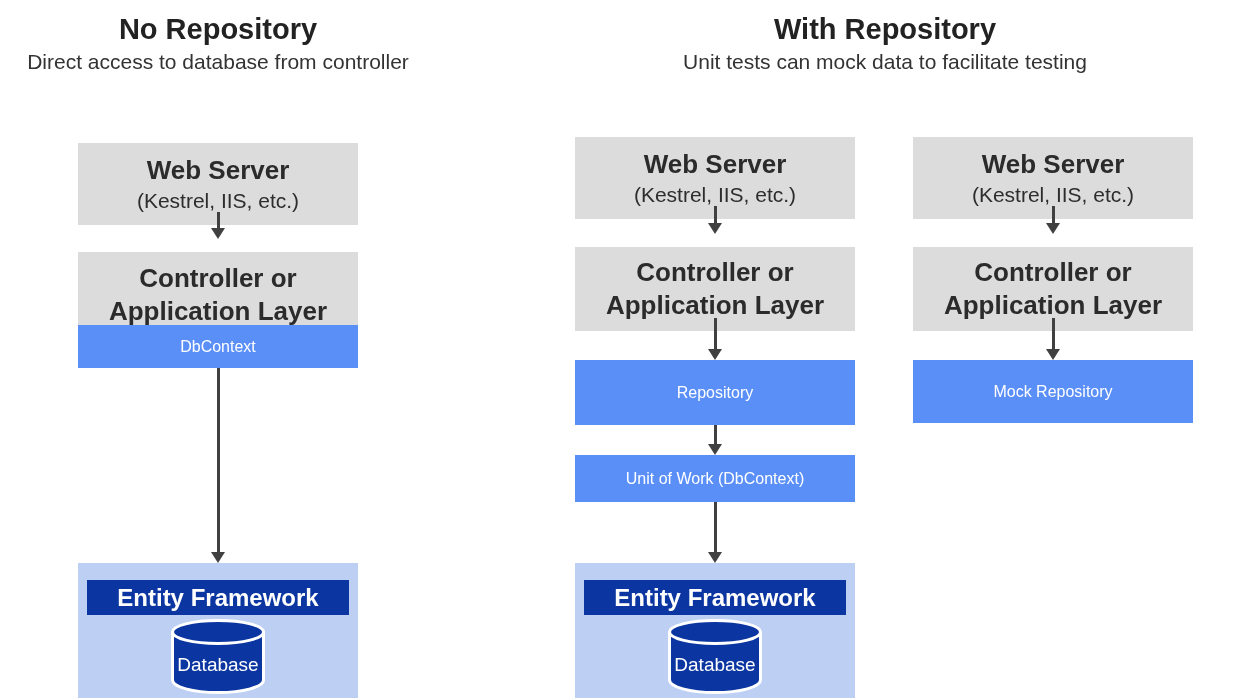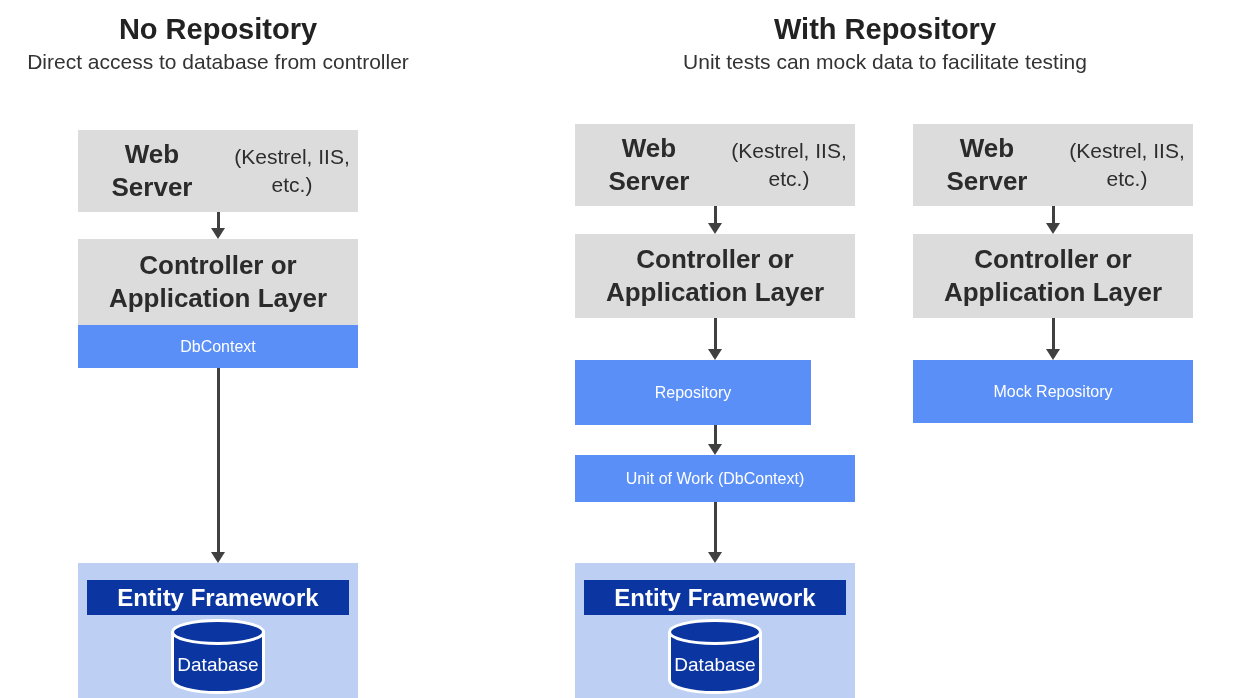--- a/index.html
+++ b/index.html
@@ -17,22 +17,23 @@
   body{font-family:"Liberation Sans","DejaVu Sans",sans-serif;}
   .canvas{
     position:relative;width:1234px;height:698px;background:#ffffff;
     overflow:hidden;margin:0 auto;
   }
   .hdr{position:absolute;text-align:center;}
   .hdr-title{font-size:29px;font-weight:bold;color:var(--text-dark);line-height:38px;}
   .hdr-sub{font-size:21px;color:var(--text-sub);line-height:28px;}
   .gbox{
     position:absolute;background:var(--box-gray);
-    display:flex;flex-direction:row;align-items:center;justify-content:center;
+    display:flex;flex-direction:column;align-items:center;justify-content:center;
     text-align:center;
+    margin-top:13px;
   }
   .gbox .t1{font-size:26px;font-weight:bold;color:#2b2b2b;line-height:33px;padding:0 16px;}
   .gbox .t2{font-size:21px;color:#2d2d2d;line-height:28px;}
   .bluebar{
     position:absolute;background:var(--box-blue);color:var(--text-white);
     display:flex;align-items:center;justify-content:center;
     font-size:16px;text-align:center;
   }
   .arrow{position:absolute;width:14px;}
   .arrow::before{
@@ -94,21 +95,21 @@
 
   <div class="gbox" style="left:575px;top:124px;width:280px;height:82px;">
     <div class="t1">Web Server</div>
     <div class="t2">(Kestrel, IIS, etc.)</div>
   </div>
   <div class="arrow" style="left:708px;top:206px;height:28px;"></div>
   <div class="gbox" style="left:575px;top:234px;width:280px;height:84px;">
     <div class="t1">Controller or Application Layer</div>
   </div>
   <div class="arrow" style="left:708px;top:318px;height:42px;"></div>
-  <div class="bluebar" style="left:575px;top:360px;width:236px;height:65px;">Repository</div>
+  <div class="bluebar" style="left:575px;top:360px;width:280px;height:65px;">Repository</div>
   <div class="arrow" style="left:708px;top:425px;height:30px;"></div>
   <div class="bluebar" style="left:575px;top:455px;width:280px;height:47px;">Unit of Work (DbContext)</div>
   <div class="arrow" style="left:708px;top:502px;height:61px;"></div>
   <div class="efc" style="left:575px;top:563px;width:280px;height:135px;"></div>
   <div class="efbar" style="left:584px;top:580px;width:262px;height:35px;">Entity Framework</div>
   <div class="cyl" style="left:666px;top:618px;">
     <svg width="98" height="80" viewBox="0 0 98 80">
       <path class="body" d="M3.5 14 L3.5 62 A45.5 12.5 0 0 0 94.5 62 L94.5 14"></path>
       <ellipse class="lid" cx="49" cy="14" rx="45.5" ry="11.5"></ellipse>
     </svg>

